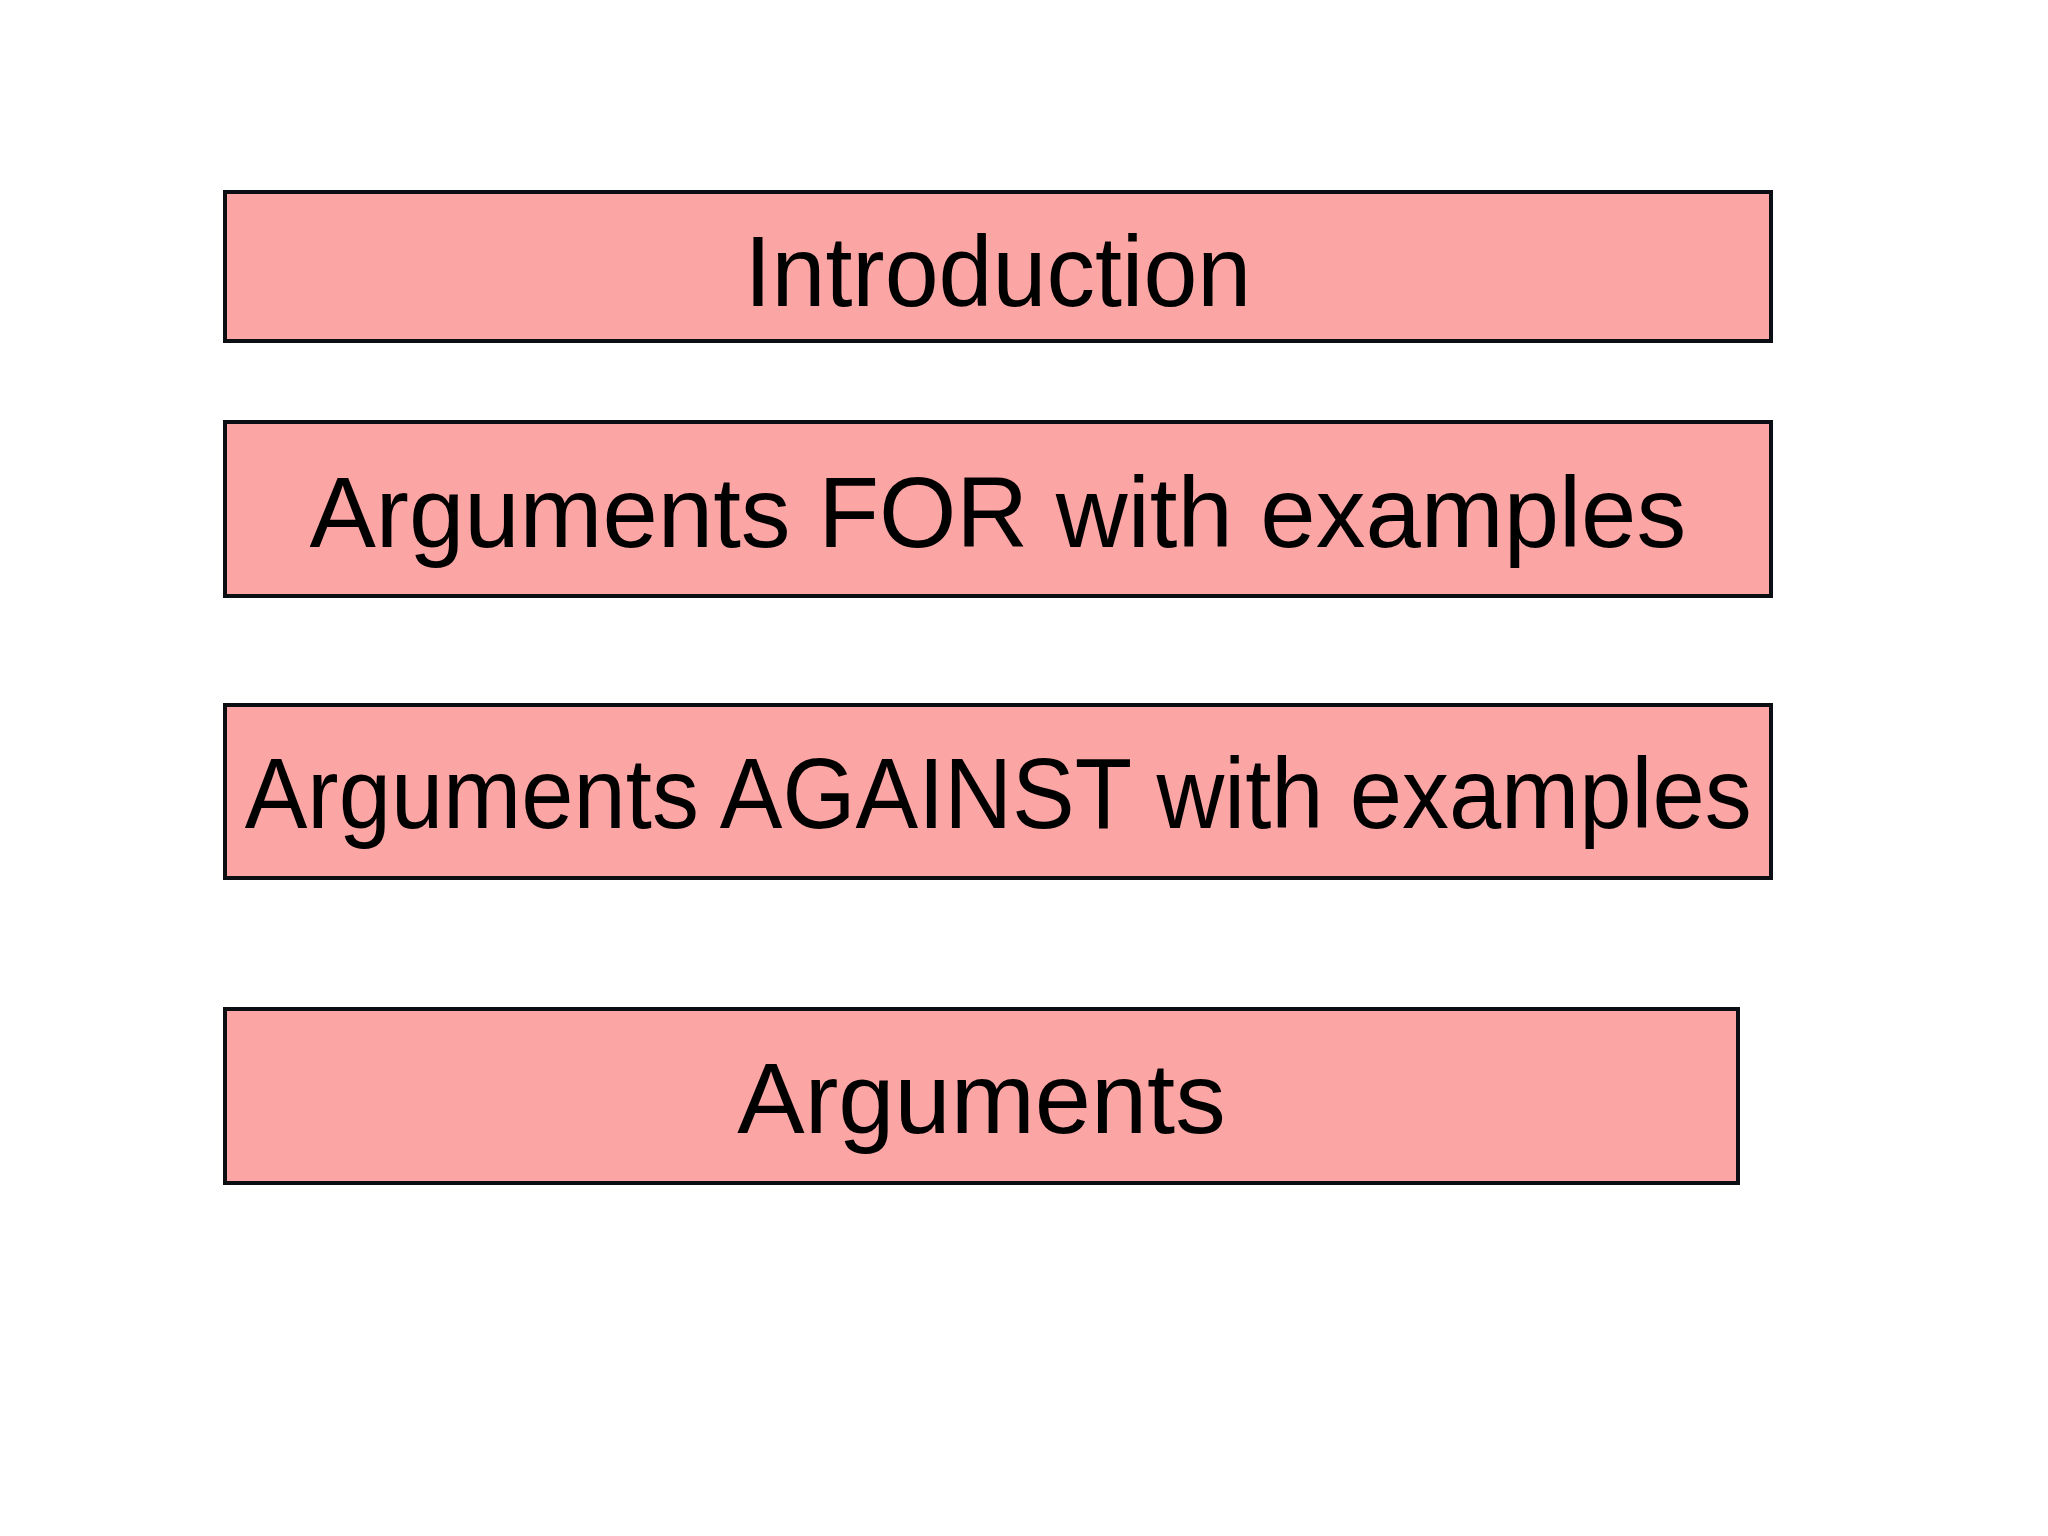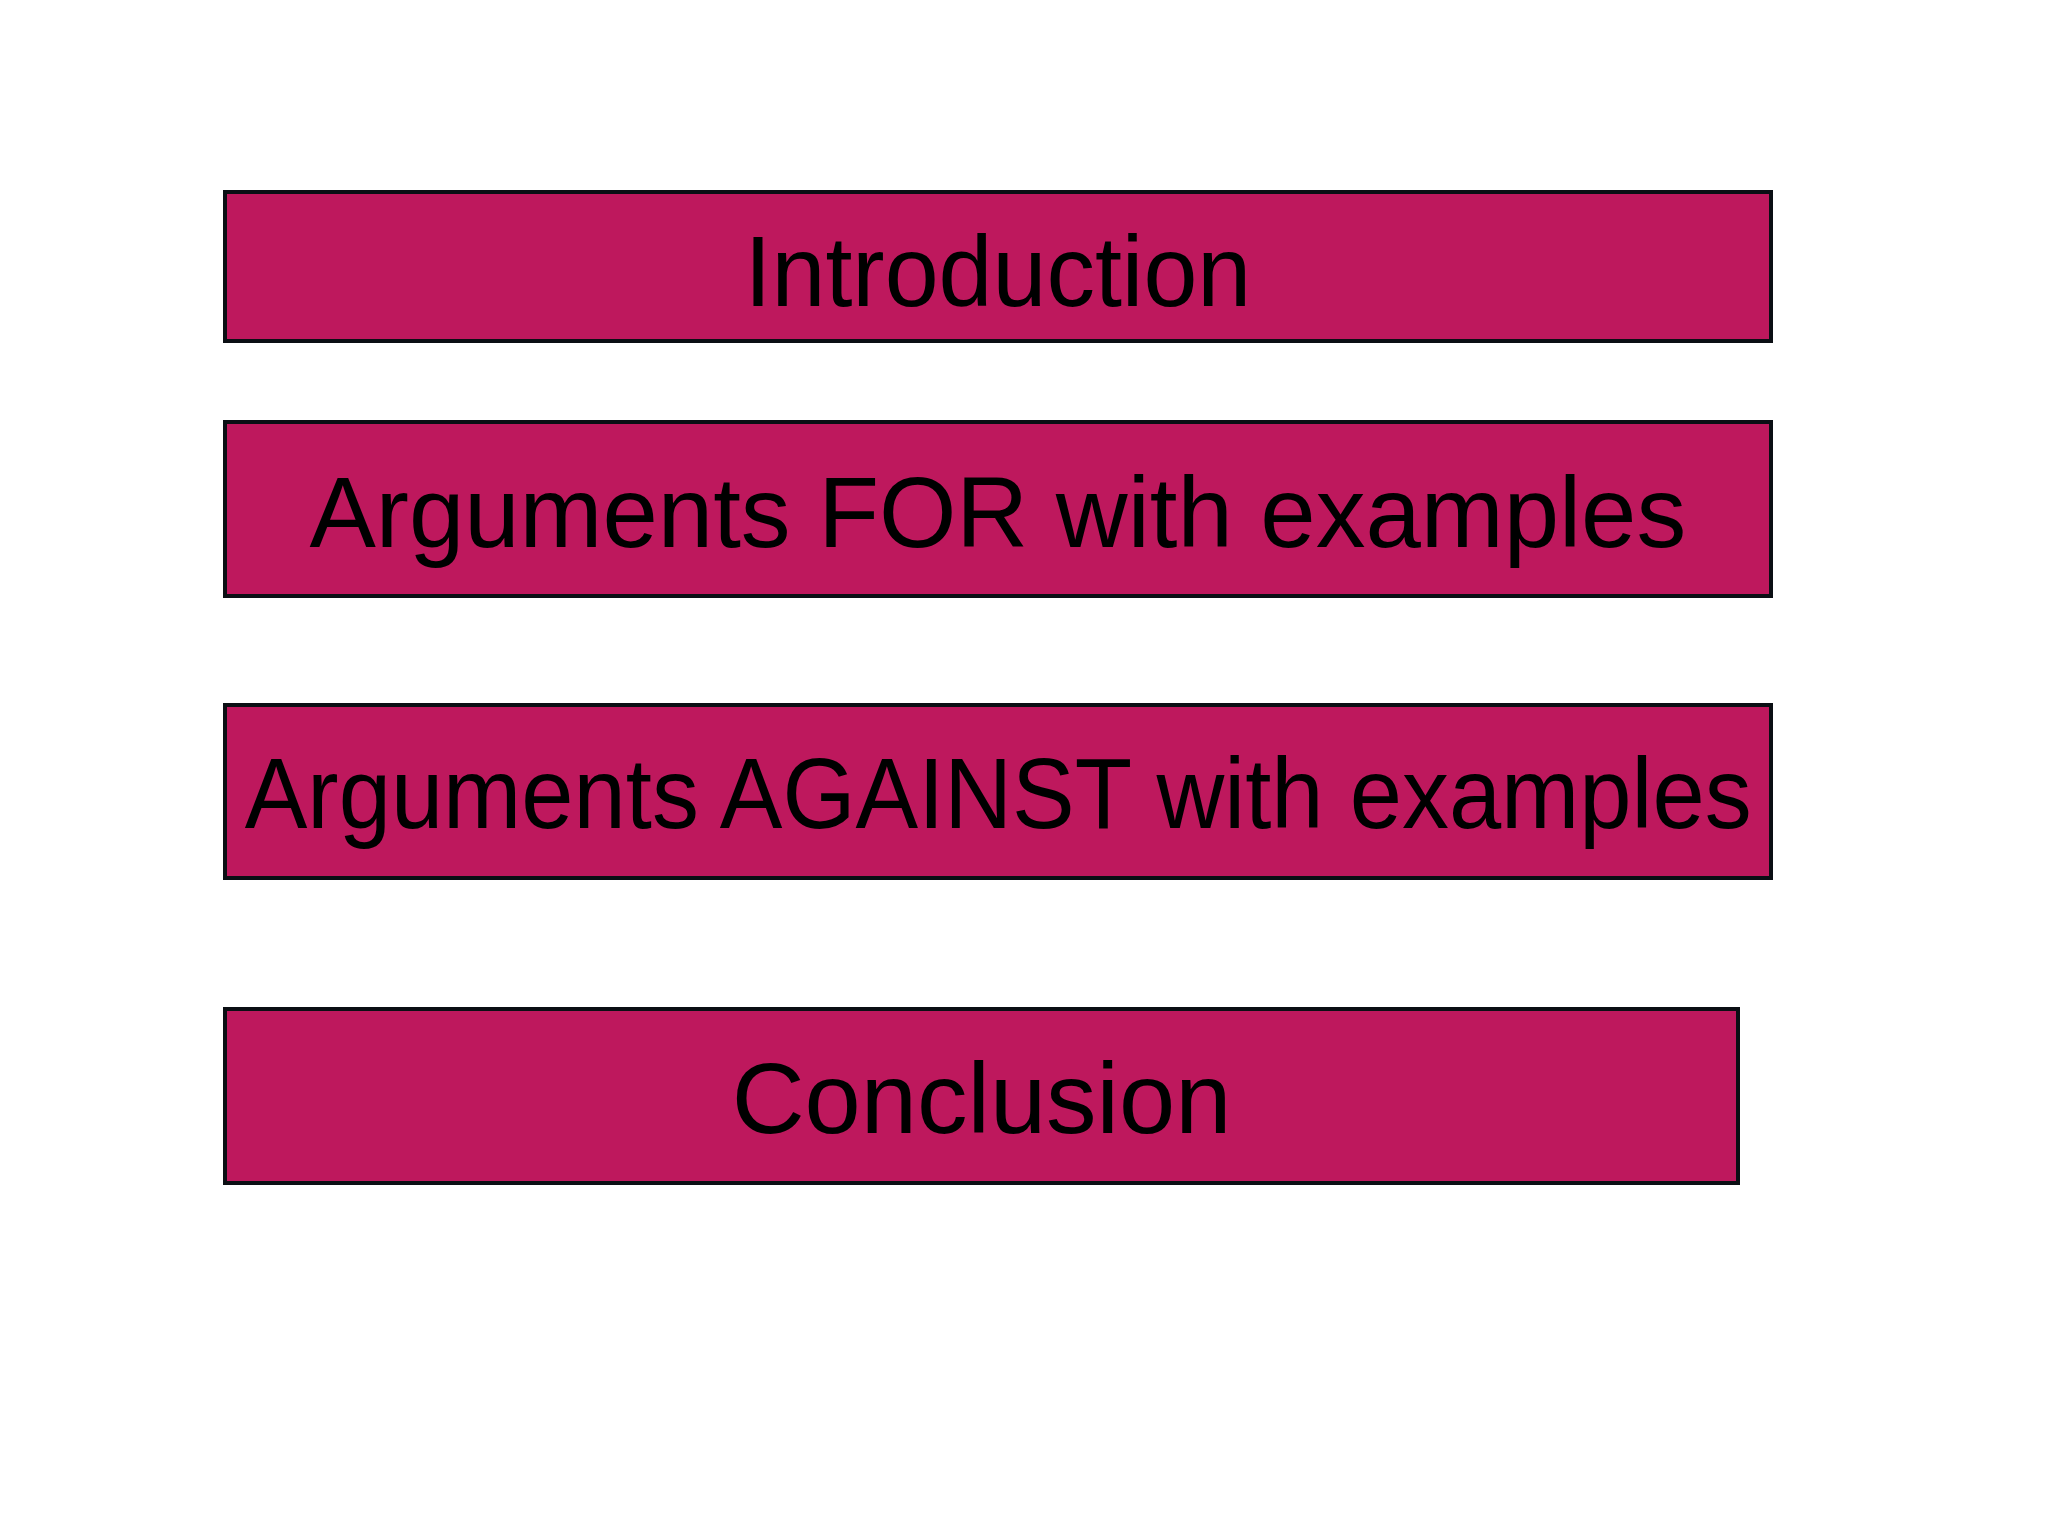--- a/index.html
+++ b/index.html
@@ -18,21 +18,21 @@
   #slide {
     position: relative;
     width: 2048px;
     height: 1536px;
     background: #ffffff;
   }
 
   .structure-box {
     position: absolute;
     box-sizing: border-box;
-    background: #be185d;
+    background: #fca5a5;
     border: 4px solid #0b0f14;
     display: flex;
     align-items: center;
     justify-content: center;
     overflow: hidden;
   }
 
   .structure-box .box-label {
     display: block;
     color: #000000;
@@ -110,16 +110,16 @@
 
   <div class="structure-box" id="box-arguments-for">
     <span class="box-label">Arguments FOR with examples</span>
   </div>
 
   <div class="structure-box" id="box-arguments-against">
     <span class="box-label">Arguments AGAINST with examples</span>
   </div>
 
   <div class="structure-box" id="box-conclusion">
-    <span class="box-label">Conclusion</span>
+    <span class="box-label">Arguments</span>
   </div>
 
 </div>
 
 </body></html>

